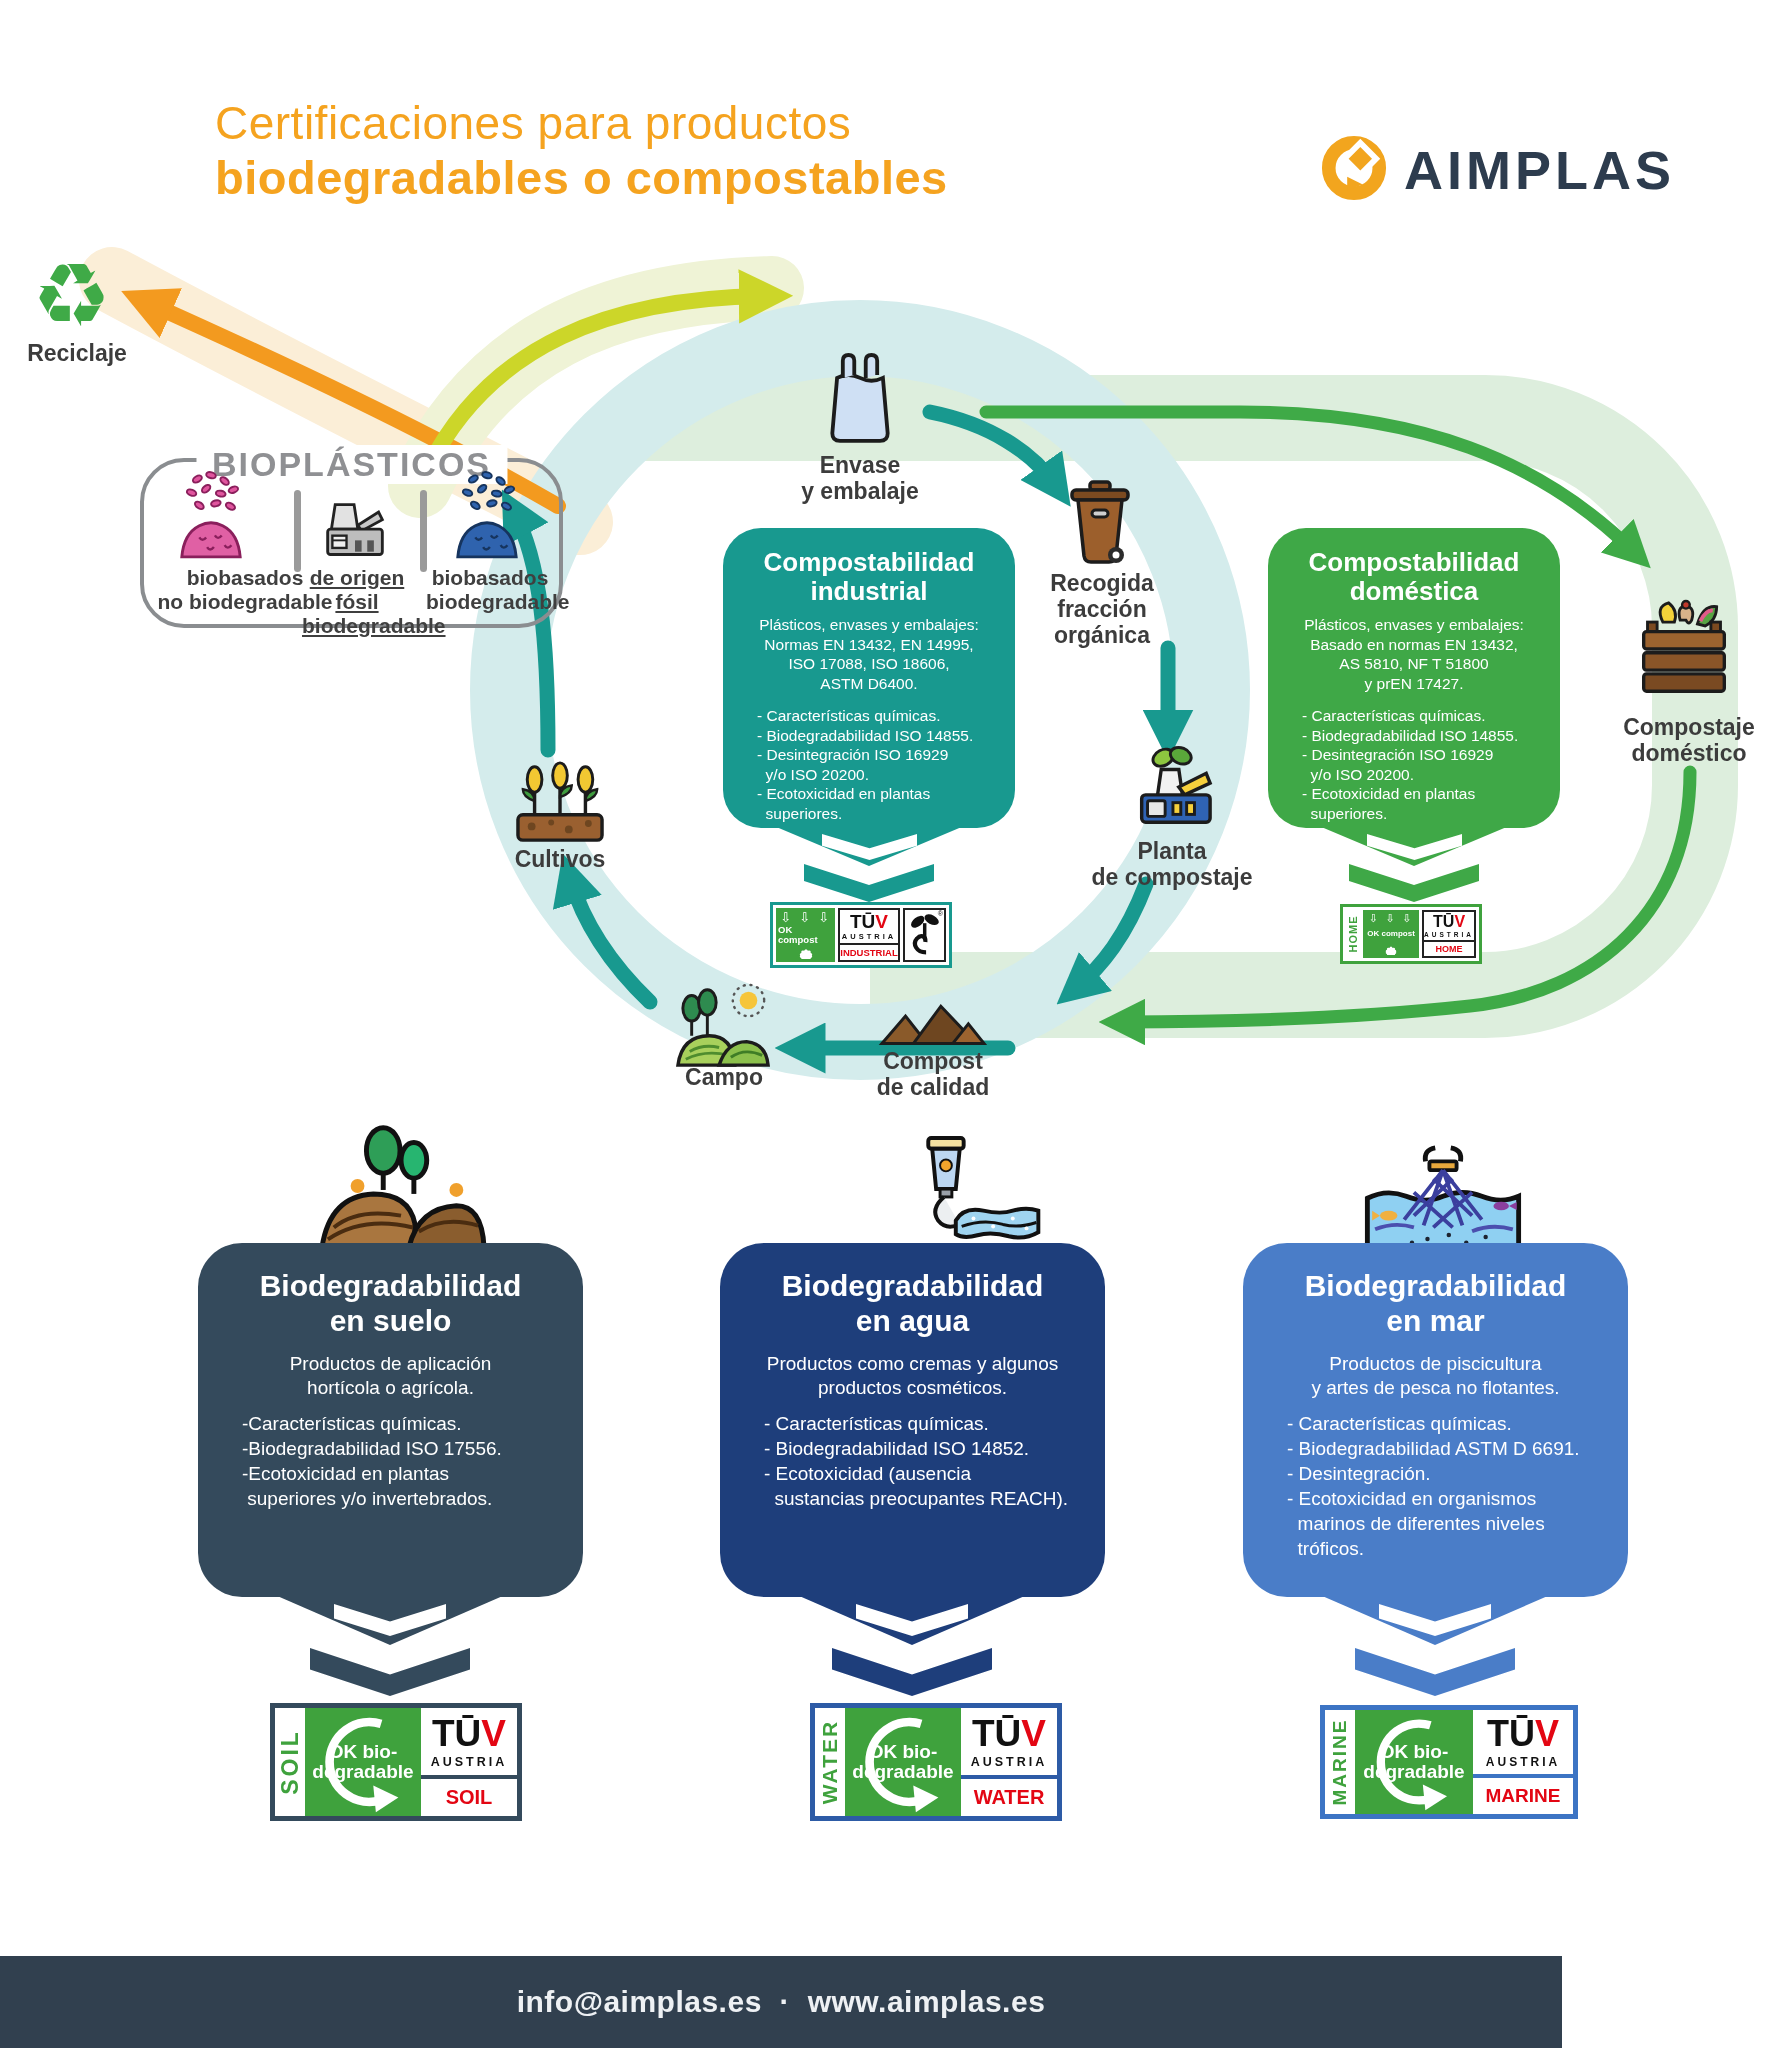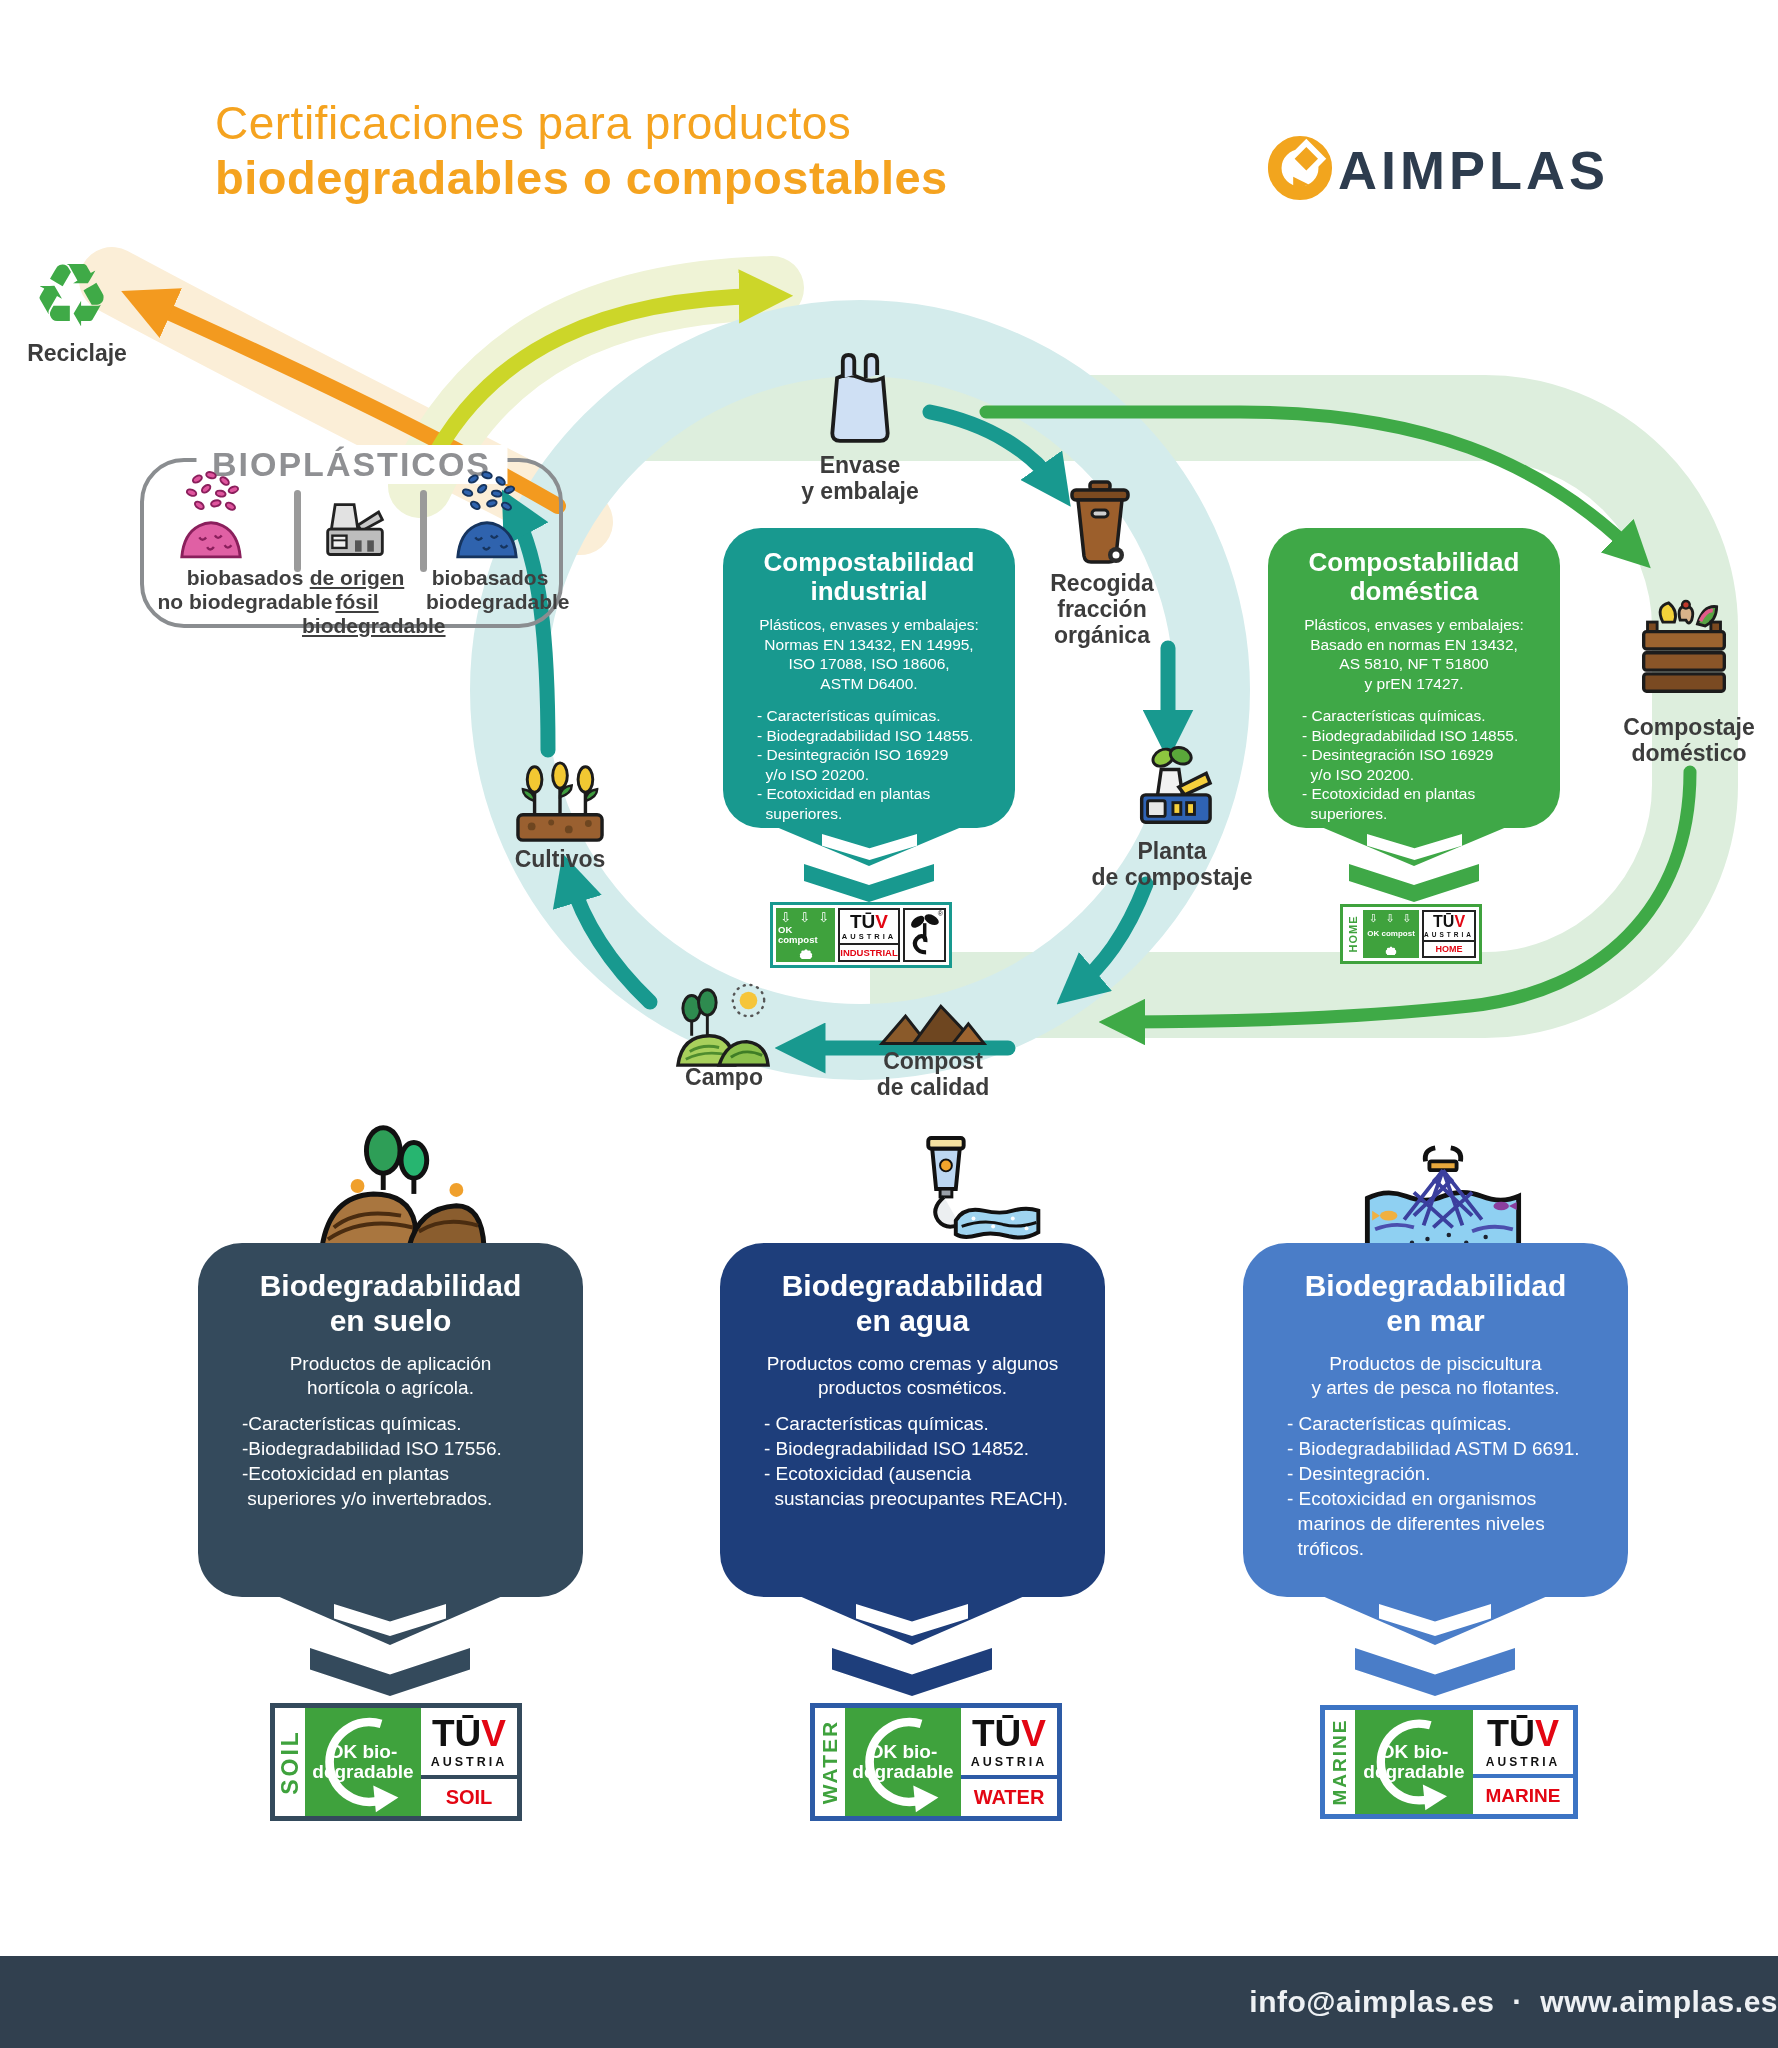--- a/index.html
+++ b/index.html
@@ -95,21 +95,21 @@
     <path d="M1008 1048 L800 1048" fill="none" stroke="#18998f" stroke-width="15" stroke-linecap="round" marker-end="url(#mT)"></path>
     <path d="M650 1002 C606 960 582 918 570 878" fill="none" stroke="#18998f" stroke-width="15" stroke-linecap="round" marker-end="url(#mT)"></path>
     <path d="M548 750 C548 640 540 560 514 512" fill="none" stroke="#18998f" stroke-width="15" stroke-linecap="round" marker-end="url(#mT)"></path>
   </svg>
 
   <div class="abs" style="left:215px;top:96px;">
     <div class="title1">Certificaciones para productos</div>
     <div class="title2">biodegradables o compostables</div>
   </div>
 
-  <div class="abs" style="left:1266px;top:134px;display:flex;align-items:center;gap:4px;justify-content:flex-end;">
+  <div class="abs" style="left:1320px;top:134px;display:flex;align-items:center;gap:16px;justify-content:flex-end;">
     <span>
       <svg width="68" height="68" viewBox="0 0 70 70">
         <circle cx="35" cy="35" r="26" fill="none" stroke="#f2a51e" stroke-width="14"></circle>
         <rect x="30" y="14" width="23" height="23" transform="rotate(45 41.5 25.5)" fill="#f2a51e" stroke="#ffffff" stroke-width="6"></rect>
         <path d="M28 44 L44 52 L28 58 z" fill="#f2a51e"></path>
       </svg>
     </span>
     <span class="brandtxt">AIMPLAS</span>
   </div>
 
@@ -548,17 +548,17 @@
     </div>
     <div style="flex:1;display:flex;flex-direction:column;">
       <div style="flex:1;display:flex;flex-direction:column;align-items:center;justify-content:center;">
         <div class="tuvWord" style="font-size:36px;"><span>TŪ</span><span class="v">V</span></div>
         <div class="austria" style="font-size:12px;margin-top:4px;">AUSTRIA</div>
       </div>
       <div class="catred" style="border-top:4px solid #3c74c4;font-size:19px;text-align:center;padding:7px 0;">MARINE</div>
     </div>
   </div>
 
-  <div class="abs footer" style="left:0;top:1956px;width:1778px;height:92px;justify-content:flex-end;">
+  <div class="abs footer" style="left:0;top:1956px;width:1562px;height:92px;">
     <span>info@aimplas.es &nbsp;·&nbsp; www.aimplas.es</span>
   </div>
 
 </div>
 
 </body></html>

